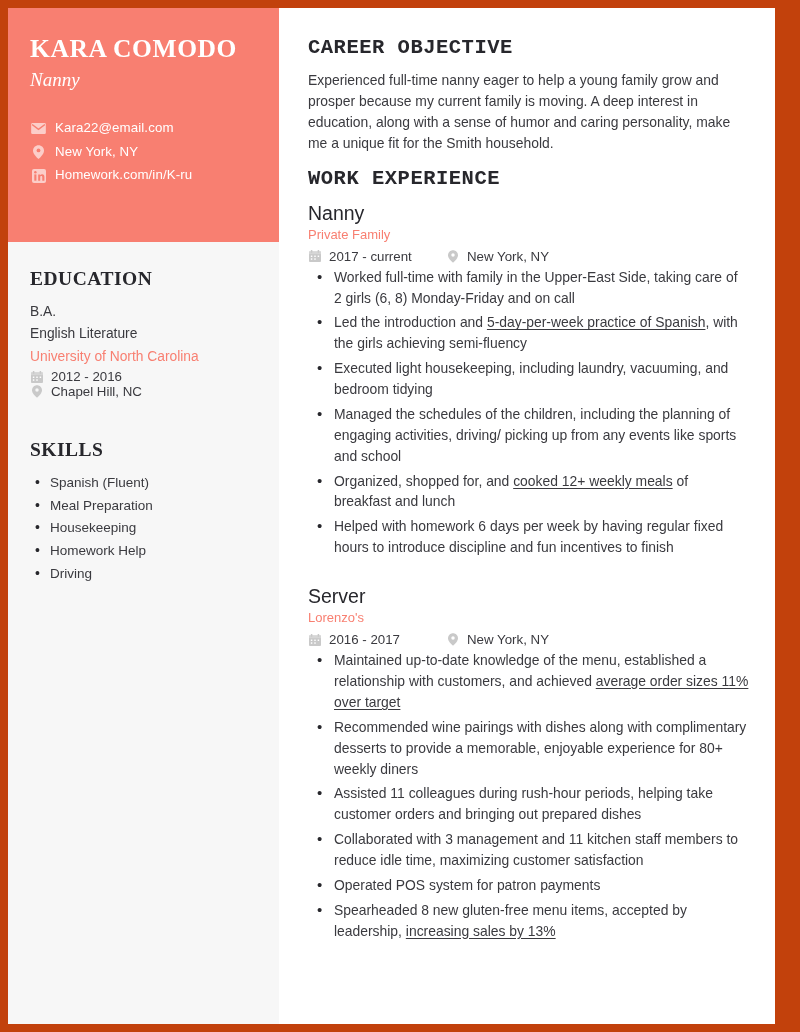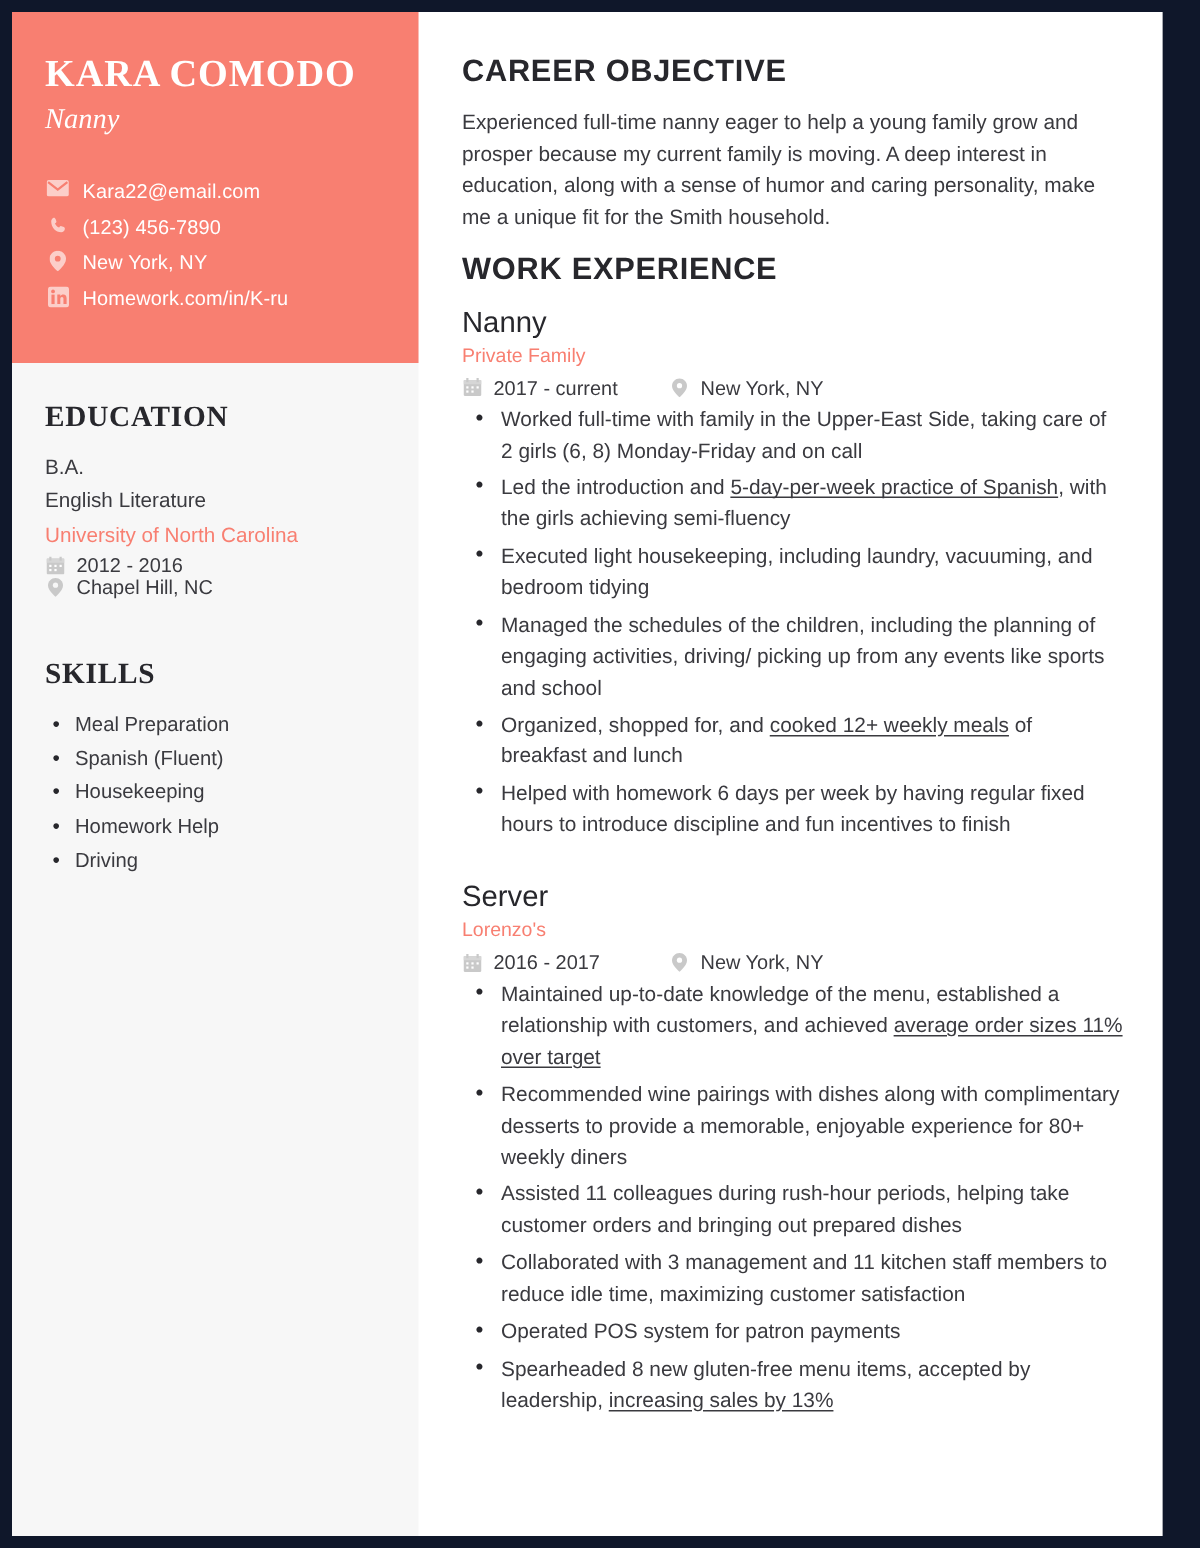--- a/index.html
+++ b/index.html
@@ -7,21 +7,21 @@
   html, body {
     width: 800px;
     height: 1032px;
     background: #000000;
     font-family: "Liberation Sans", sans-serif;
   }
 
   .page-frame {
     width: 800px;
     height: 1032px;
-    background: #0f172a;
+    background: #c2410c;
     padding: 8px 25px 8px 8px;
   }
 
   .resume {
     position: relative;
     width: 767px;
     height: 1016px;
     background: #ffffff;
     display: flex;
     overflow: hidden;
@@ -58,21 +58,21 @@
     margin-top: 6px;
     line-height: 1.2;
   }
 
   .contact-list {
     margin-top: 28px;
   }
 
   .contact-row {
     display: flex;
-    align-items: flex-start;
+    align-items: center;
     margin-bottom: 7px;
     line-height: 1.25;
   }
 
   .contact-icon {
     width: 17px;
     flex: 0 0 17px;
     margin-right: 8px;
     display: flex;
     align-items: center;
@@ -156,21 +156,21 @@
   }
 
   
   .main {
     flex: 1 1 auto;
     background: #ffffff;
     padding: 28px 26px 0 29px;
   }
 
   .main-heading {
-    font-family: Liberation Sans, sans-serif;
+    font-family: Liberation Mono, monospace;
     font-weight: bold;
     font-size: 20.5px;
     letter-spacing: 0.5px;
     color: #27272C;
   }
 
   .objective-text {
     margin-top: 11px;
     font-size: 13.9px;
     line-height: 1.52;
@@ -248,28 +248,20 @@
           <div class="contact-row">
             <span class="contact-icon">
               <svg width="15" height="11" viewBox="0 0 16 12">
                   <rect x="0" y="0" width="16" height="12" rx="1.5" fill="#ffffff"></rect>
                   <path d="M1 1.6 L8 7 L15 1.6" stroke="#F87F71" stroke-width="1.6" fill="none"></path>
                 </svg>
             </span>
             <span class="contact-text">Kara22@email.com</span>
           </div>
 
-          <div class="contact-row">
-            <span class="contact-icon">
-              <svg width="13" height="13" viewBox="0 0 14 14">
-                  <path d="M4.2 1.2c.7 0 1 .4 1.3 1.2l.5 1.3c.2.5.1.8-.3 1.1l-.7.5c.6 1.4 1.6 2.4 3 3l.5-.7c.3-.4.6-.5 1.1-.3l1.3.5c.8.3 1.2.6 1.2 1.3 0 1.5-1.3 2.6-2.6 2.6C5.6 11.7 2.3 8.4 2.3 3.8c0-1.3 1.1-2.6 1.9-2.6z" fill="#ffffff"></path>
-                </svg>
-            </span>
-            <span class="contact-text">(123) 456-7890</span>
-          </div>
 
           <div class="contact-row">
             <span class="contact-icon">
               <svg width="11" height="14" viewBox="0 0 12 15">
                   <path d="M6 0C2.7 0 0 2.7 0 6c0 4.2 6 9 6 9s6-4.8 6-9c0-3.3-2.7-6-6-6z" fill="#ffffff"></path>
                   <circle cx="6" cy="5.8" r="2.1" fill="#F87F71"></circle>
                 </svg>
             </span>
             <span class="contact-text">New York, NY</span>
           </div>
@@ -321,22 +313,22 @@
                   <circle cx="6" cy="5.8" r="2.1" fill="#F7F7F7"></circle>
                 </svg>
             </span>
             <span class="meta-text">Chapel Hill, NC</span>
           </div>
         </section>
 
         <section class="skills-block">
           <h2 class="sb-heading">SKILLS</h2>
           <ul class="skills-list">
+            <li>Spanish (Fluent)</li>
             <li>Meal Preparation</li>
-            <li>Spanish (Fluent)</li>
             <li>Housekeeping</li>
             <li>Homework Help</li>
             <li>Driving</li>
           </ul>
         </section>
 
       </div>
     </aside>
 
     <main class="main">

